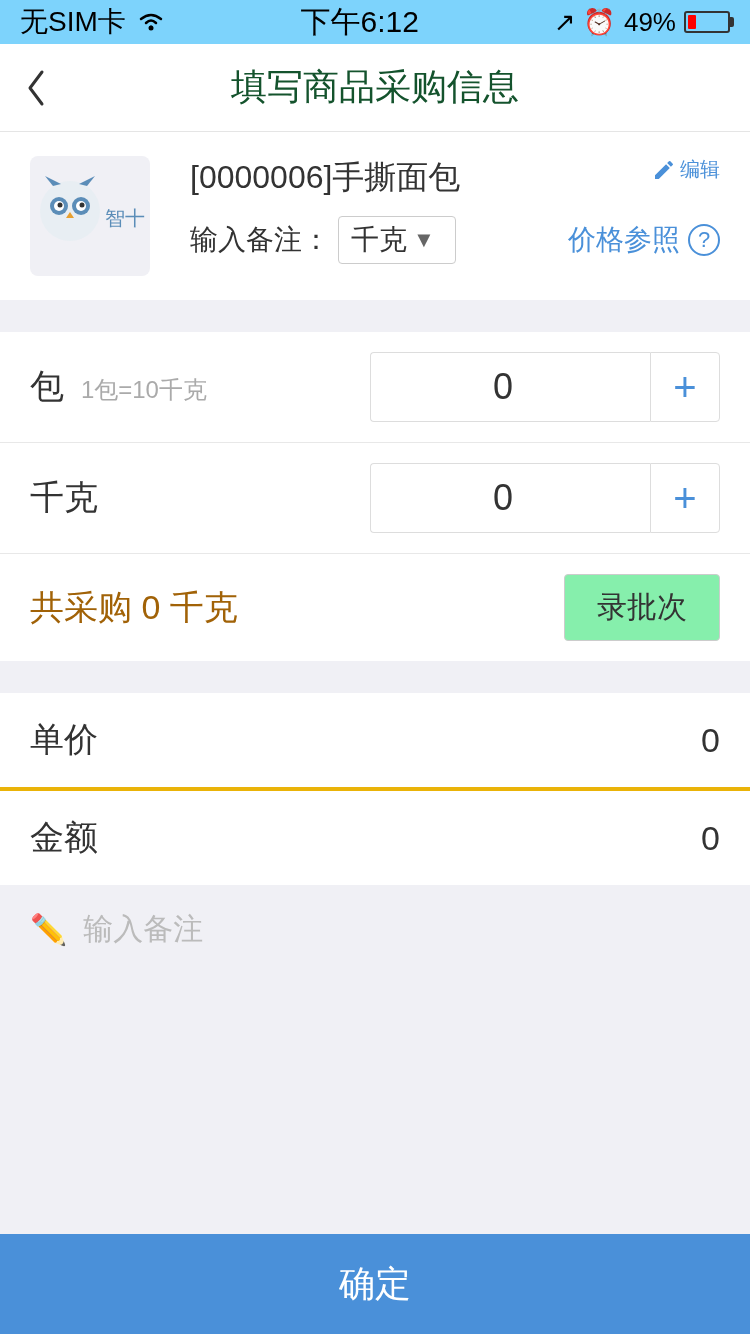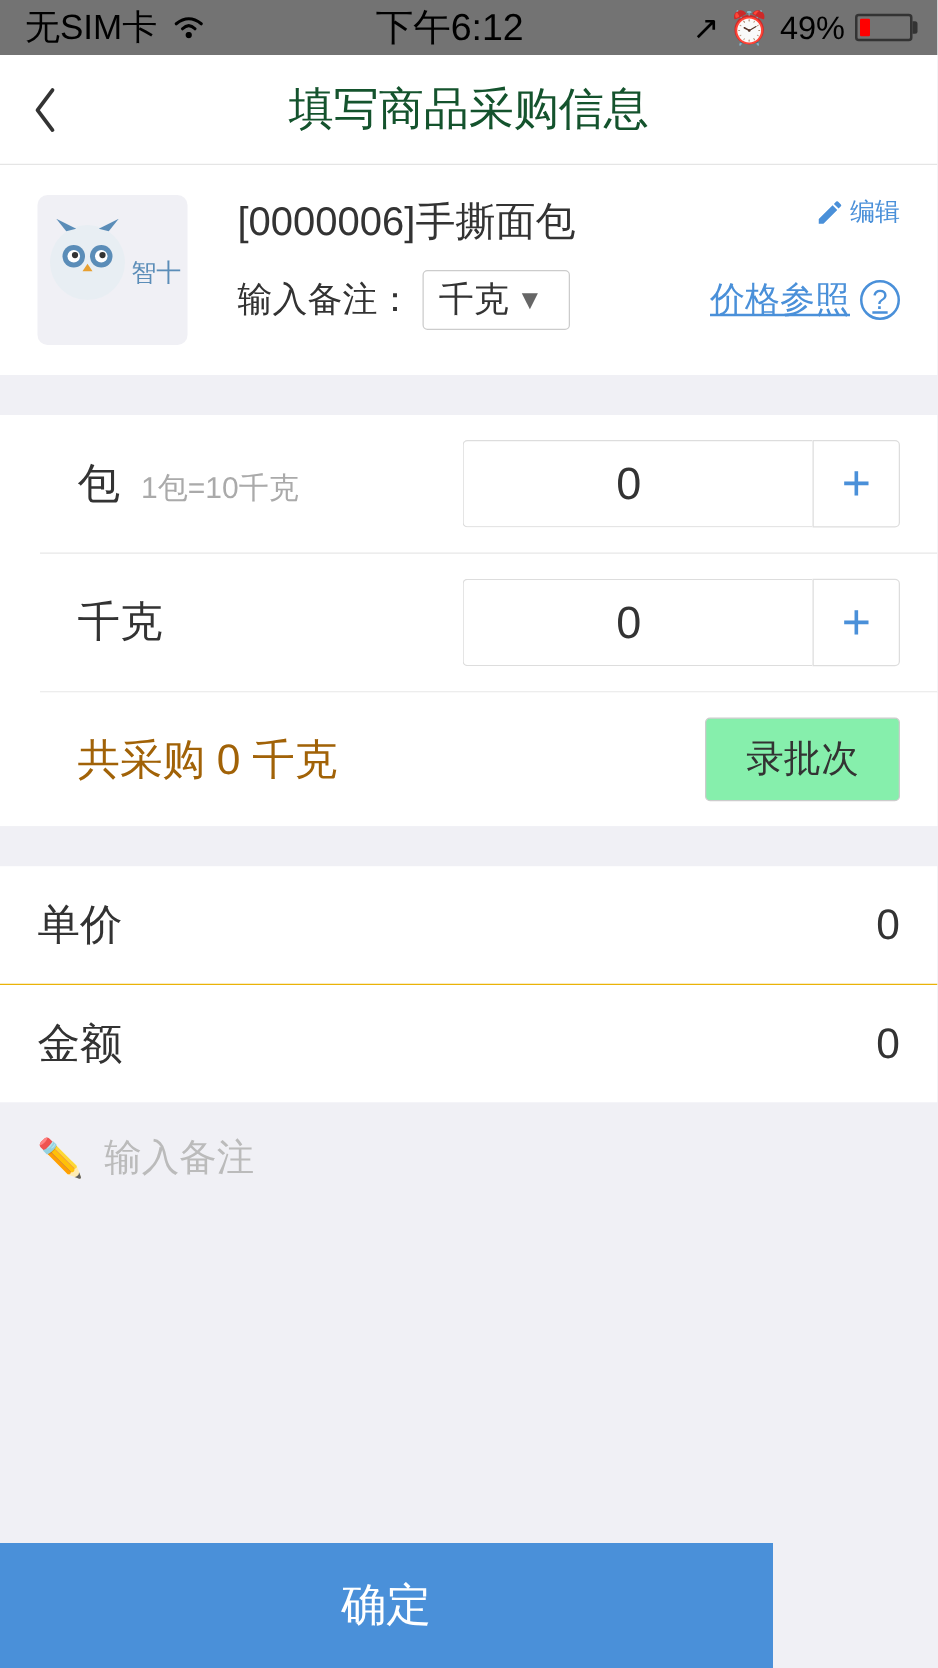--- a/index.html
+++ b/index.html
@@ -10,21 +10,21 @@
       font-family: -apple-system, "PingFang SC", "Helvetica Neue", sans-serif;
       background: #f0f0f5;
       font-size: 32px;
       color: #333;
     }
 
     
     .status-bar {
       width: 100%;
       height: 44px;
-      background: #737373;
+      background: #7dd3fc;
       display: flex;
       align-items: center;
       justify-content: space-between;
       padding: 0 20px;
       font-size: 28px;
       color: #000;
     }
     .status-left { display: flex; align-items: center; gap: 10px; }
     .status-center { font-size: 30px; font-weight: 500; }
     .status-right { display: flex; align-items: center; gap: 8px; font-size: 26px; }
@@ -93,32 +93,32 @@
     .unit-label { font-size: 28px; color: #333; }
     .unit-select {
       border: 1px solid #ccc; border-radius: 4px;
       padding: 4px 20px 4px 12px;
       font-size: 28px; color: #333;
       background: #fff;
       position: relative;
       display: flex; align-items: center; gap: 6px;
     }
     .unit-dropdown-arrow { color: #666; font-size: 22px; }
-    .price-ref { font-size: 28px; color: #4a90d9; cursor: pointer; display: flex; align-items: center; gap: 8px; text-decoration: underline; }
+    .price-ref { font-size: 28px; color: #4a90d9; cursor: pointer; display: flex; align-items: center; gap: 8px; }
     .price-ref-help { 
       width: 32px; height: 32px; border-radius: 50%; border: 2px solid #4a90d9;
       display: flex; align-items: center; justify-content: center;
       font-size: 22px; color: #4a90d9;
     }
 
     
     .section-divider { height: 16px; background: #f0f0f5; }
 
     
-    .input-section { background: #fff; padding-left: 32px; }
+    .input-section { background: #fff; }
     .input-row {
       display: flex; align-items: center; justify-content: space-between;
       padding: 20px 30px;
       border-bottom: 1px solid #e8e8e8;
     }
     .input-label { font-size: 34px; color: #333; }
     .input-sub { font-size: 24px; color: #aaa; margin-left: 8px; }
     .input-right { display: flex; align-items: center; gap: 0; }
     .num-input {
       width: 280px; height: 70px;
@@ -151,41 +151,41 @@
       border: 1px solid #ccc; border-radius: 4px;
       padding: 12px 32px; font-size: 30px; color: #333; background: #86efac;
       cursor: pointer;
     }
 
     
     .price-section { background: #fff; margin-top: 16px; }
     .price-row {
       display: flex; align-items: center; justify-content: space-between;
       padding: 24px 30px;
-      border-bottom: 1px solid #eab308;
+      border-bottom: 4px solid #eab308;
     }
     .price-row:last-child { border-bottom: none; }
     .price-label { font-size: 34px; color: #333; }
     .price-value { font-size: 34px; color: #333; }
 
     
     .note-area {
       background: #f0f0f5;
       padding: 24px 30px;
       margin-top: 0;
       display: flex; align-items: center; gap: 16px;
       min-height: 80px;
     }
     .note-icon { font-size: 30px; color: #aaa; }
     .note-placeholder { font-size: 30px; color: #bbb; }
 
     
     .bottom-bar {
       position: fixed;
-      bottom: 0; left: 0; width: 618px;
+      bottom: 0; left: 0; width: 750px;
       height: 100px;
       background: #4a90d9;
       display: flex; align-items: center; justify-content: center;
       cursor: pointer;
     }
     .confirm-btn-label { font-size: 36px; color: #fff; font-weight: 400; }
   </style>
 </head>
 <body>
 

